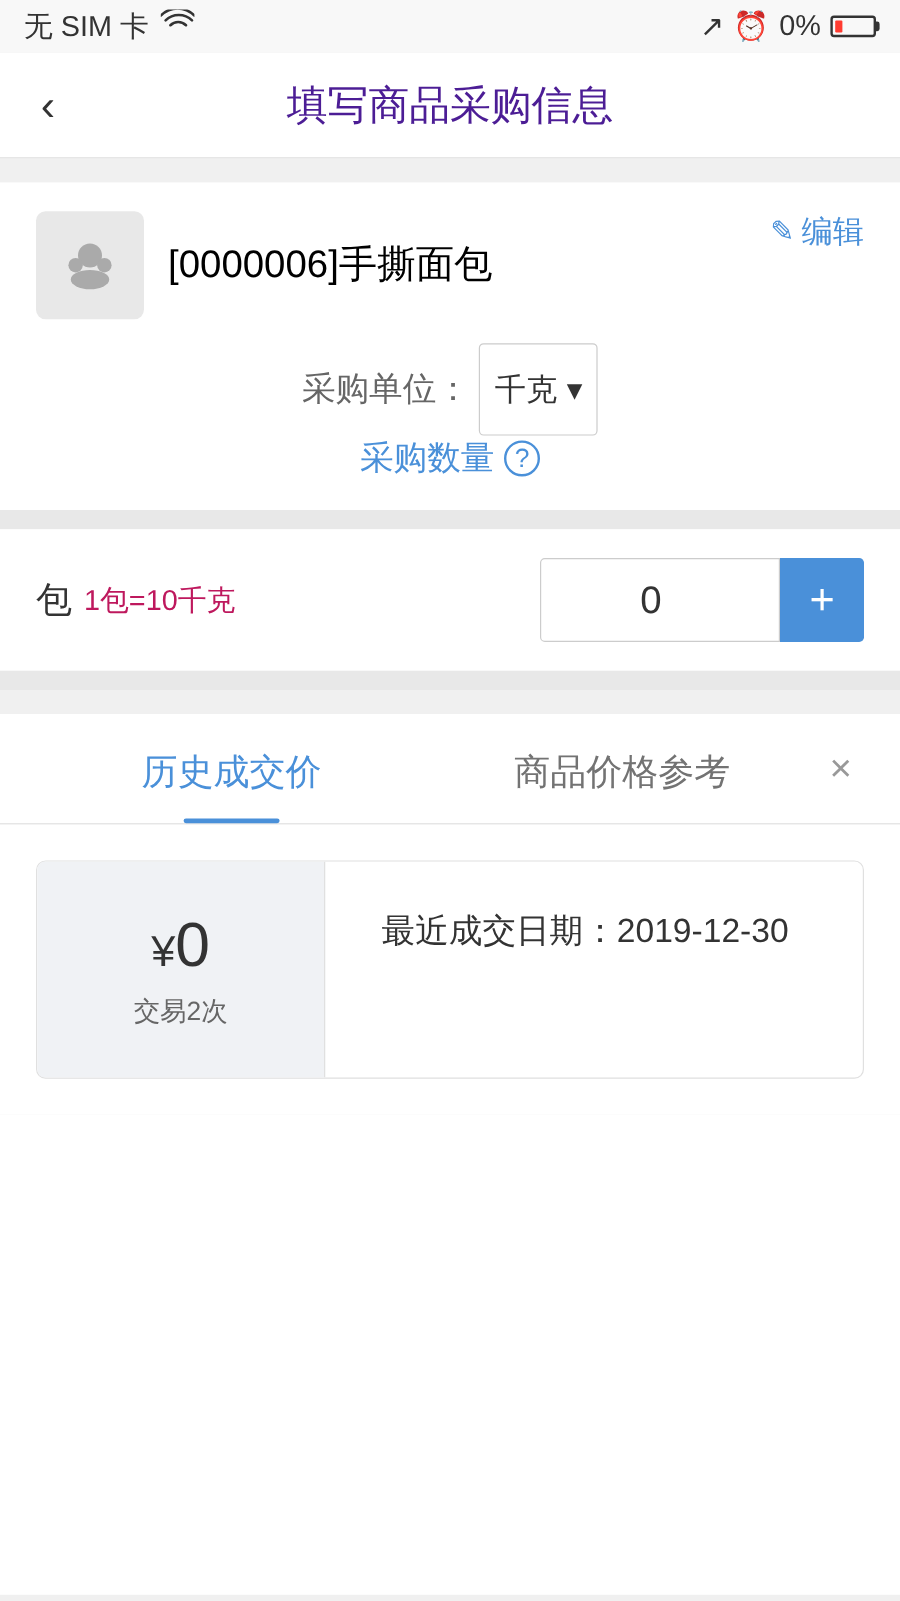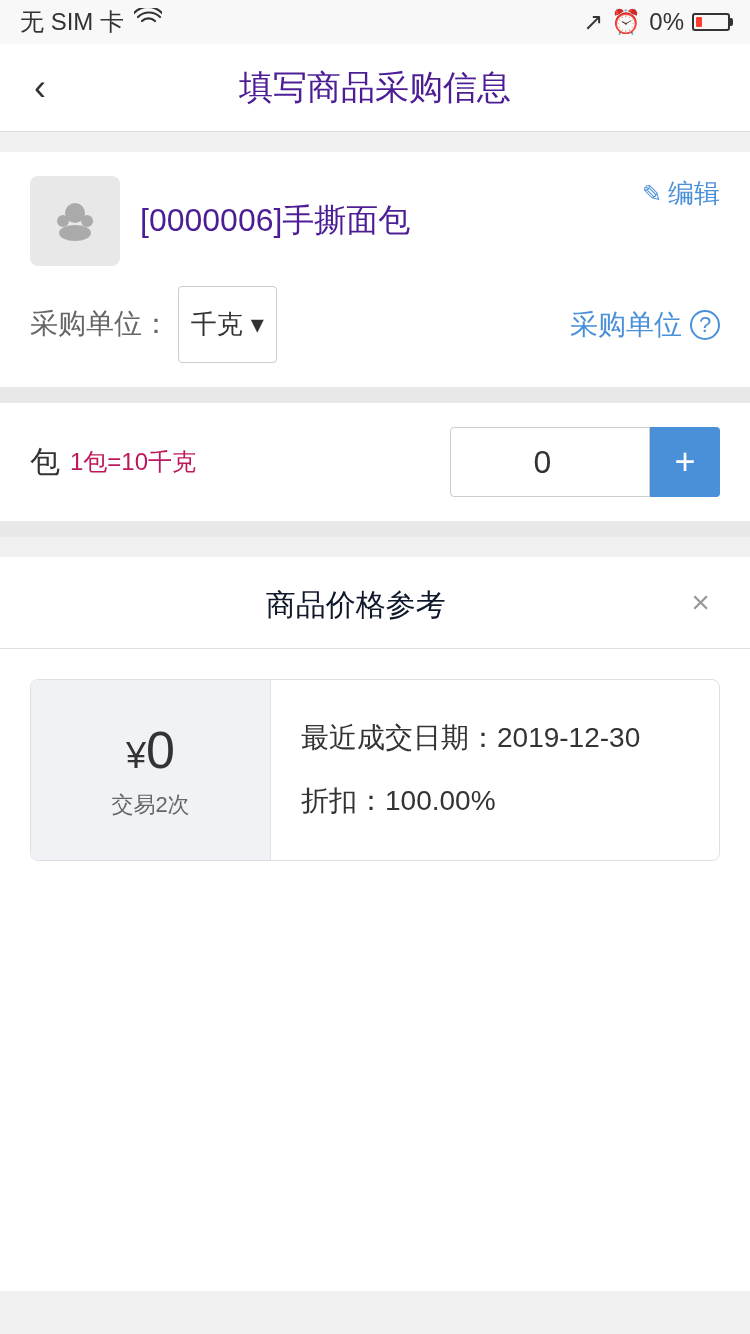--- a/index.html
+++ b/index.html
@@ -126,39 +126,40 @@
       background: #e8e8e8;
       border-radius: 8px;
       display: flex;
       align-items: center;
       justify-content: center;
       color: #999;
       font-size: 28px;
     }
     .product-name {
       font-size: 32px;
-      color: #4c1d95;
+      color: #000000;
       font-weight: 500;
     }
     .product-edit {
       color: #4a90d9;
       font-size: 26px;
       display: flex;
       align-items: center;
       gap: 6px;
       cursor: pointer;
     }
     .edit-icon {
       font-size: 24px;
     }
     .product-unit-row {
       display: flex;
       align-items: center;
       justify-content: space-between;
       margin-top: 10px;
+      flex-direction: column;
     }
     .unit-label {
       font-size: 28px;
       color: #666;
     }
     .unit-select {
       display: inline-flex;
       align-items: center;
       border: 1px solid #ccc;
       border-radius: 4px;
@@ -254,21 +255,21 @@
       align-items: center;
       border-bottom: 1px solid #e0e0e0;
       padding: 0 30px;
       position: relative;
     }
     .tab-item {
       flex: 1;
       text-align: center;
       padding: 28px 0 22px;
       font-size: 30px;
-      color: #0f172a;
+      color: #737373;
       cursor: pointer;
       position: relative;
     }
     .tab-item.active {
       color: #4a90d9;
       font-weight: 500;
     }
     .tab-underline {
       position: absolute;
       bottom: 0;
@@ -317,21 +318,21 @@
     .history-price-symbol {
       font-size: 36px;
     }
     .history-trades {
       font-size: 22px;
       color: #666;
       margin-top: 10px;
     }
     .history-right {
       flex: 1;
-      padding: 36px 30px;
+      padding: 36px 47px;
       display: flex;
       flex-direction: column;
       gap: 18px;
     }
     .history-detail {
       font-size: 28px;
       color: #333;
       line-height: 1.6;
     }
 
@@ -394,21 +395,21 @@
   </div>
   <div class="product-unit-row">
     <div>
       <span class="unit-label">采购单位：</span>
       <span class="unit-select">
         <span>千克</span>
         <span>▾</span>
       </span>
     </div>
     <div class="price-ref">
-      <span>采购单位</span>
+      <span>采购数量</span>
       <div class="help-icon">
         <span>?</span>
       </div>
     </div>
   </div>
 </div>
 
 <div class="section-divider"></div>
 
 <div class="quantity-row">
@@ -419,39 +420,40 @@
   <div class="quantity-control">
     <input type="number" class="qty-input" value="0" style="">
     <button class="qty-plus">+</button>
   </div>
 </div>
 
 <div class="section-divider"></div>
 
 <div class="tabs-section">
   <div class="tabs-header">
+    <div class="tab-item active">
+      <span>历史成交价</span>
+      <div class="tab-underline"></div>
+    </div>
     <div class="tab-item">
       <span>商品价格参考</span>
     </div>
     <span class="tab-close">×</span>
   </div>
 
   <div class="tab-content">
     <div class="history-card">
       <div class="history-left">
         <div class="history-price">
           <span class="history-price-symbol">¥</span><span>0</span>
         </div>
         <div class="history-trades">交易2次</div>
       </div>
       <div class="history-right">
         <div class="history-detail">
           <span>最近成交日期：</span><span>2019-12-30</span>
         </div>
-        <div class="history-detail">
-          <span>折扣：</span><span>100.00%</span>
-        </div>
       </div>
     </div>
   </div>
 </div>
 
 <div class="white-space"></div>
 
 </body></html>

